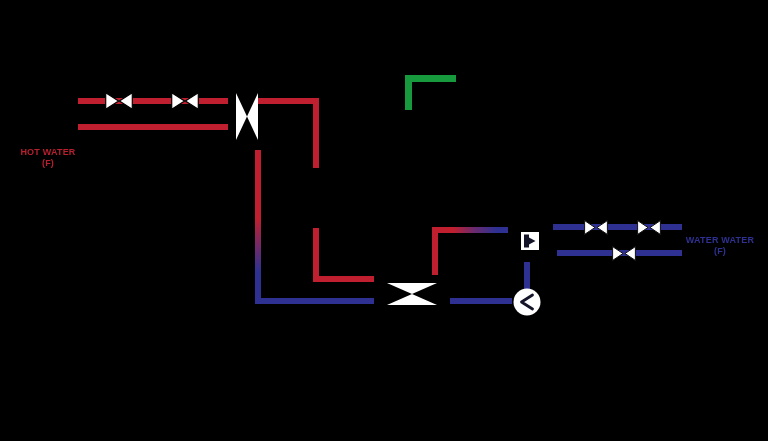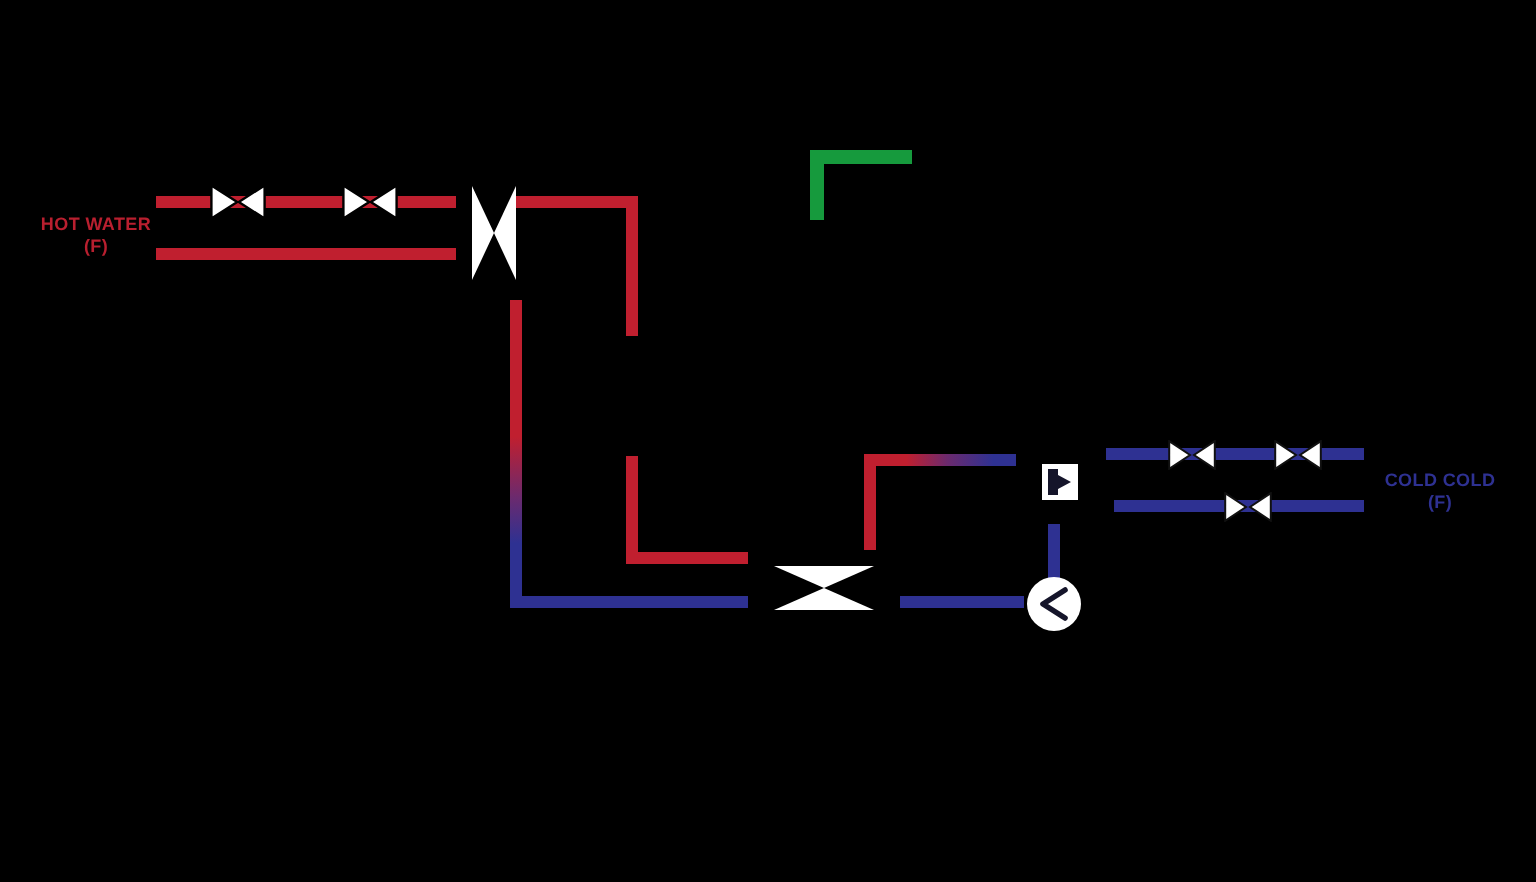--- a/index.html
+++ b/index.html
@@ -8,21 +8,21 @@
     overflow:hidden;font-family:"Liberation Sans", sans-serif;
   }
   .pipe{position:absolute;}
   .pipe.hot{background:#c01f2f;}
   .pipe.cold{background:#2e3192;}
   .pipe.green{background:#169a3d;}
   .pipe.hgrad{background:linear-gradient(to right,#c01f2f 0%,#c01f2f 28%,#6b2a6e 55%,#2e3192 85%,#2e3192 100%);}
   .pipe.vgrad{background:linear-gradient(to bottom,#c01f2f 0%,#c01f2f 45%,#6b2a6e 65%,#2e3192 80%,#2e3192 100%);}
   .sym{position:absolute;display:block;}
   .label{position:absolute;text-align:center;font-weight:bold;font-size:9px;line-height:11px;letter-spacing:0.2px;}
-  .label.hot{color:#b91f2f;}
+  .label.hot{color:#b91f2f;margin-top:40px;}
   .label.cold{color:#2e3192;}
 </style>
 </head>
 <body>
 
 <div class="stage">
 
   <div class="pipe hot" style="left:78px;top:98px;width:150px;height:6px;"></div>
   <div class="pipe hot" style="left:78px;top:124px;width:150px;height:6px;"></div>
   <div class="pipe hot" style="left:258px;top:98px;width:61px;height:6px;"></div>
@@ -82,17 +82,17 @@
   <svg class="sym" style="left:612px;top:246px;" width="24" height="15" viewBox="0 0 24 15">
     <polygon points="0.6,0.6 11,7.5 0.6,14.4" fill="#ffffff" stroke="#111111" stroke-width="1"></polygon>
     <polygon points="23.4,0.6 13,7.5 23.4,14.4" fill="#ffffff" stroke="#111111" stroke-width="1"></polygon>
   </svg>
 
   <div class="label hot" style="left:12px;top:107px;width:72px;">
     <div>HOT WATER</div>
     <div>(F)</div>
   </div>
   <div class="label cold" style="left:683px;top:235px;width:74px;">
-    <div>COLD COLD</div>
+    <div>WATER WATER</div>
     <div>(F)</div>
   </div>
 
 </div>
 
 </body></html>

